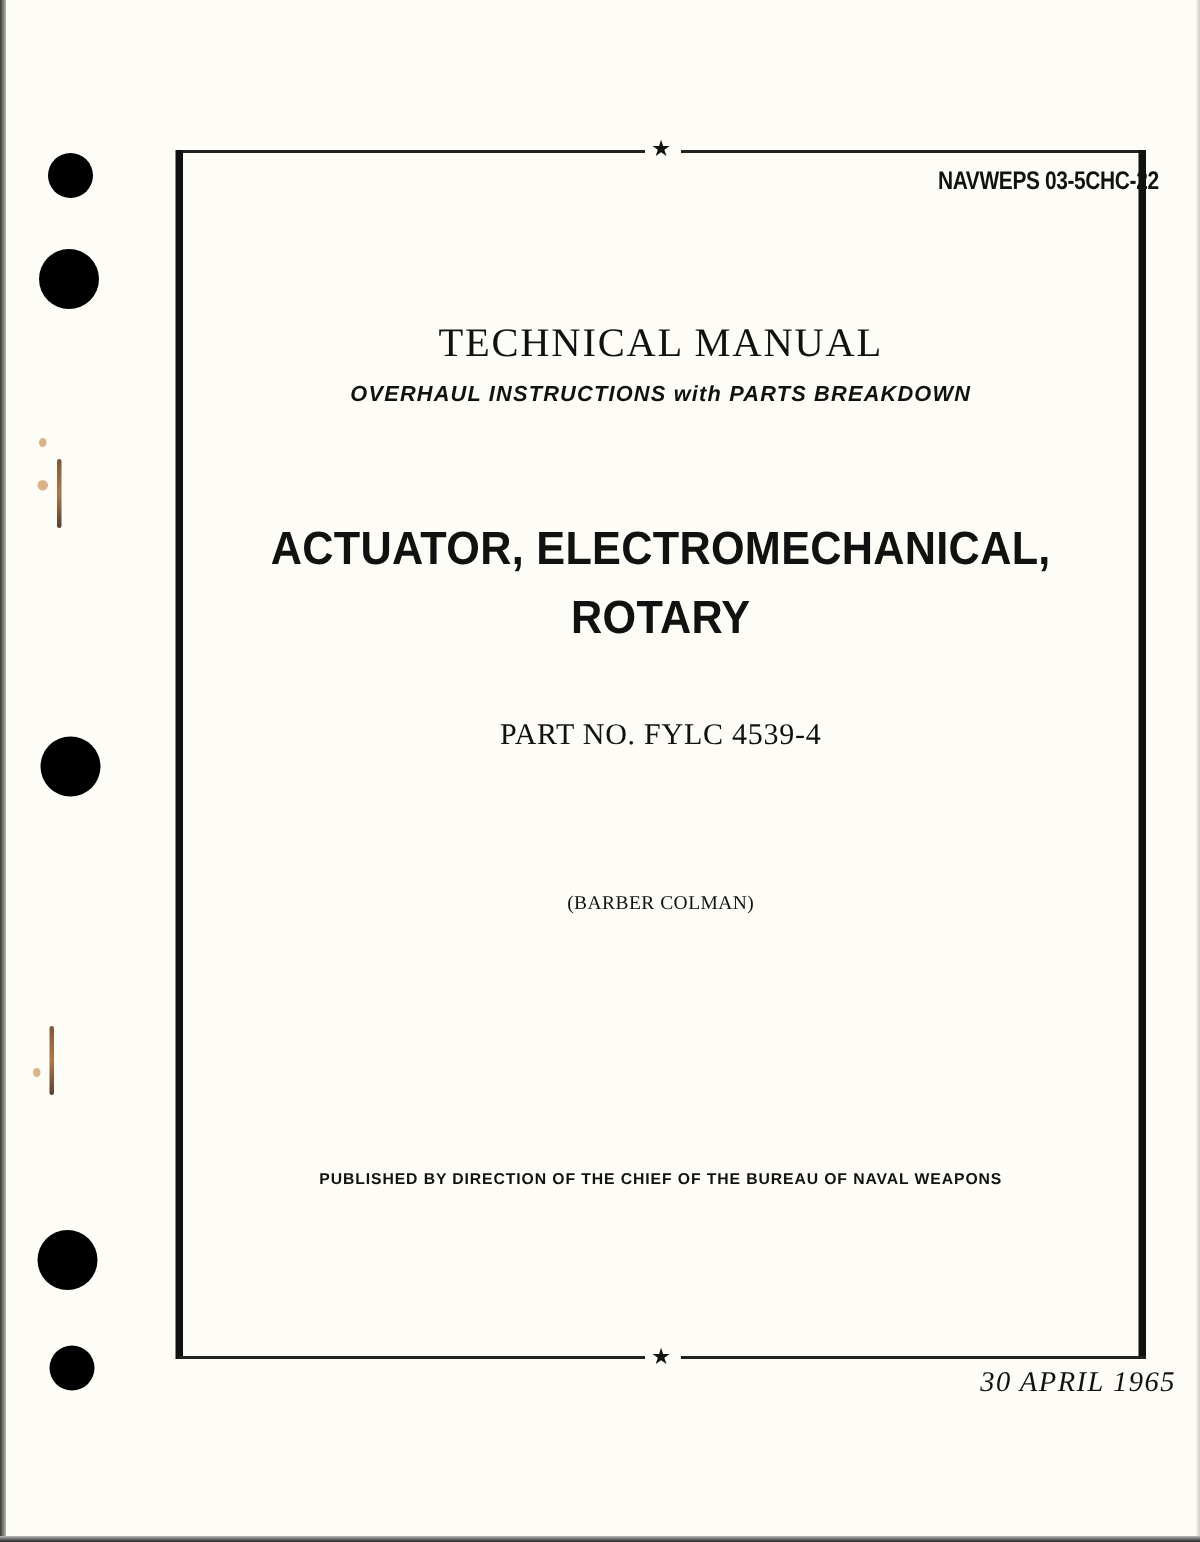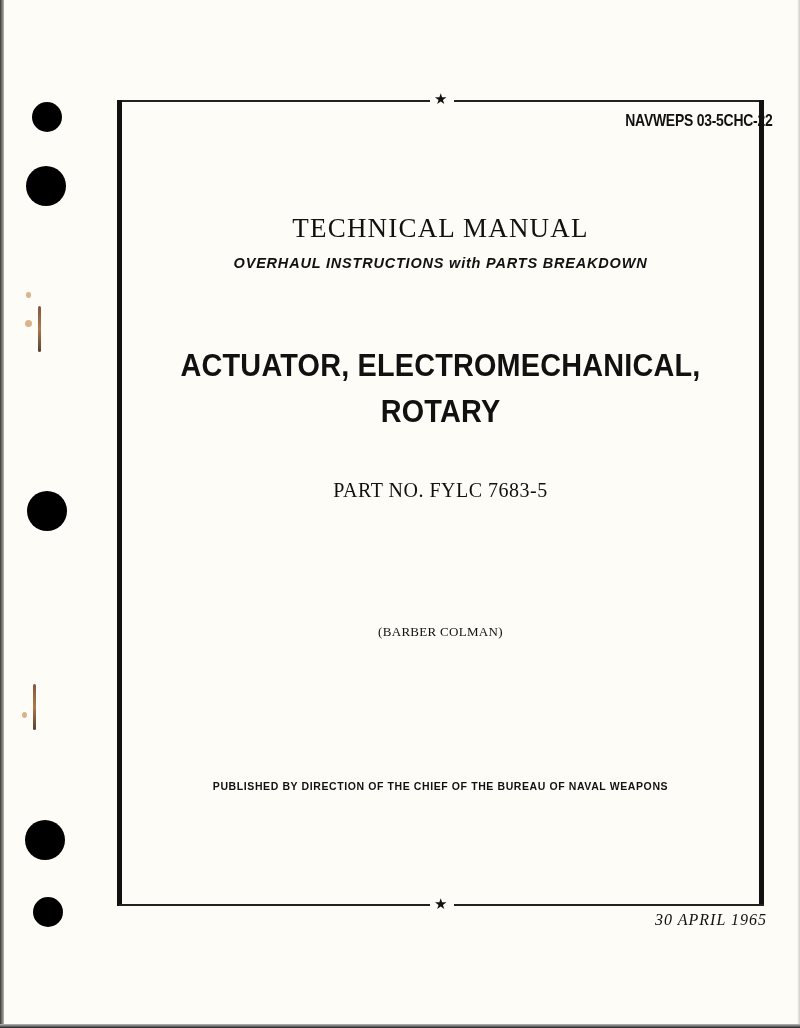--- a/index.html
+++ b/index.html
@@ -109,38 +109,38 @@
     letter-spacing: 0.2px;
     transform: scaleX(0.93);
   }
   .part-no {
     top: 479px;
     font-family: "Liberation Serif", serif;
     font-size: 20px;
     letter-spacing: 0.5px;
   }
   .manufacturer {
-    top: 624px;
+    top: 594px;
     font-family: "Liberation Serif", serif;
     font-size: 13px;
     letter-spacing: 0.3px;
   }
   .published {
     top: 780px;
     font-family: "Liberation Sans", sans-serif;
     font-weight: bold;
     font-size: 10.5px;
     letter-spacing: 0.6px;
   }
   .date {
     position: absolute;
-    right: 33px; top: 911px;
+    right: 16px; top: 911px;
     font-family: "Liberation Serif", serif;
     font-style: italic;
-    font-size: 16px;
+    font-size: 19px;
     letter-spacing: 1px;
   }
 </style>
 </head>
 <body>
 
 <div class="page-edge-left"></div>
 <div class="page-edge-right"></div>
 <div class="page-edge-bottom"></div>
 
@@ -170,18 +170,18 @@
 <div class="doc-number">NAVWEPS 03-5CHC-22</div>
 
 <div class="center-text tech-manual">TECHNICAL MANUAL</div>
 <div class="center-text subtitle">OVERHAUL INSTRUCTIONS with PARTS BREAKDOWN</div>
 
 <div class="center-text main-title">
   <div>ACTUATOR, ELECTROMECHANICAL,</div>
   <div>ROTARY</div>
 </div>
 
-<div class="center-text part-no">PART NO. FYLC 7683-5</div>
+<div class="center-text part-no">PART NO. FYLC 4539-4</div>
 <div class="center-text manufacturer">(BARBER COLMAN)</div>
 
 <div class="center-text published">PUBLISHED BY DIRECTION OF THE CHIEF OF THE BUREAU OF NAVAL WEAPONS</div>
 
 <div class="date">30 APRIL 1965</div>
 
 </body></html>

